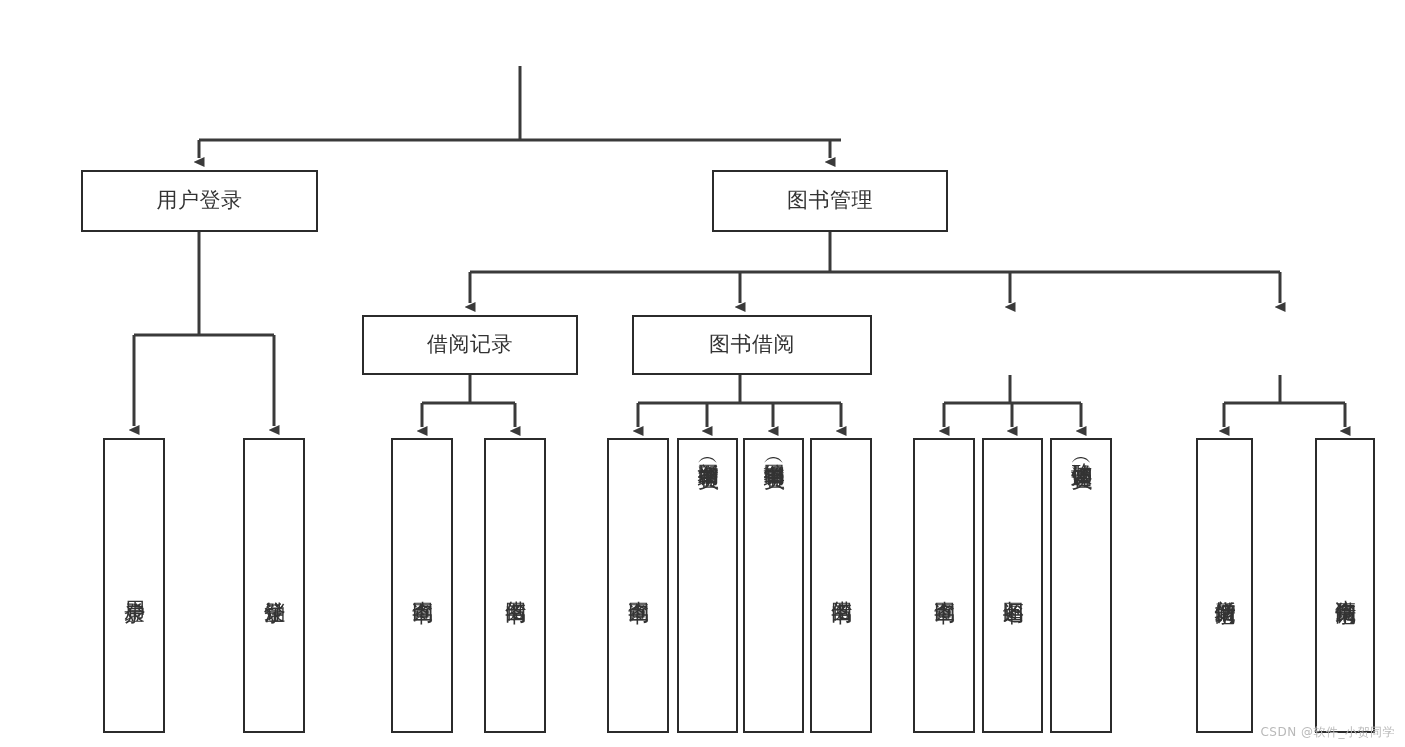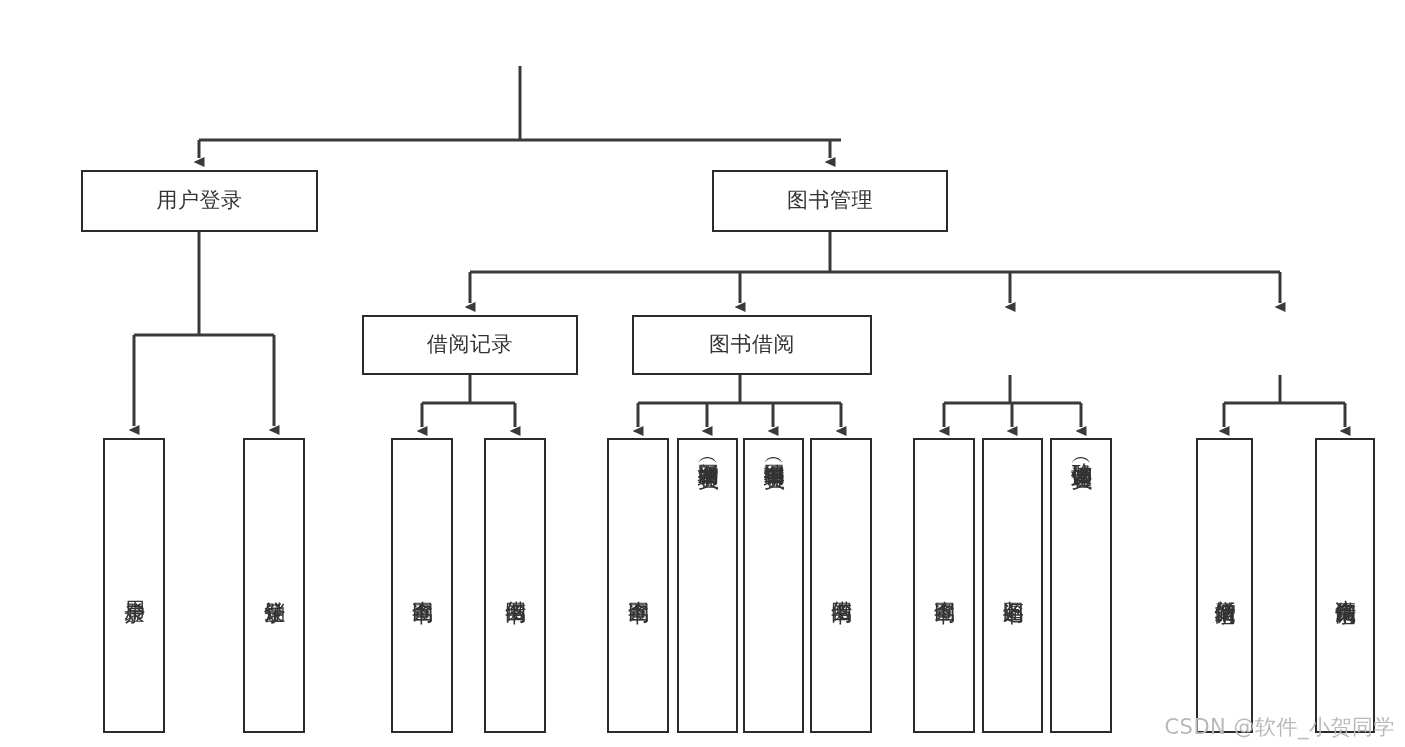--- a/index.html
+++ b/index.html
@@ -64,21 +64,21 @@
     letter-spacing: 1px;
   }
   .node.vert.centered {
     align-items: center;
     padding-top: 0;
   }
   #watermark {
     position: absolute;
     right: 10px;
     bottom: 6px;
-    font-size: 21px;
+    font-size: 12px;
     color: #b9b9b9;
     white-space: nowrap;
     letter-spacing: 0.5px;
   }
 </style>
 </head>
 <body>
 
 <div id="diagram-root">
 

